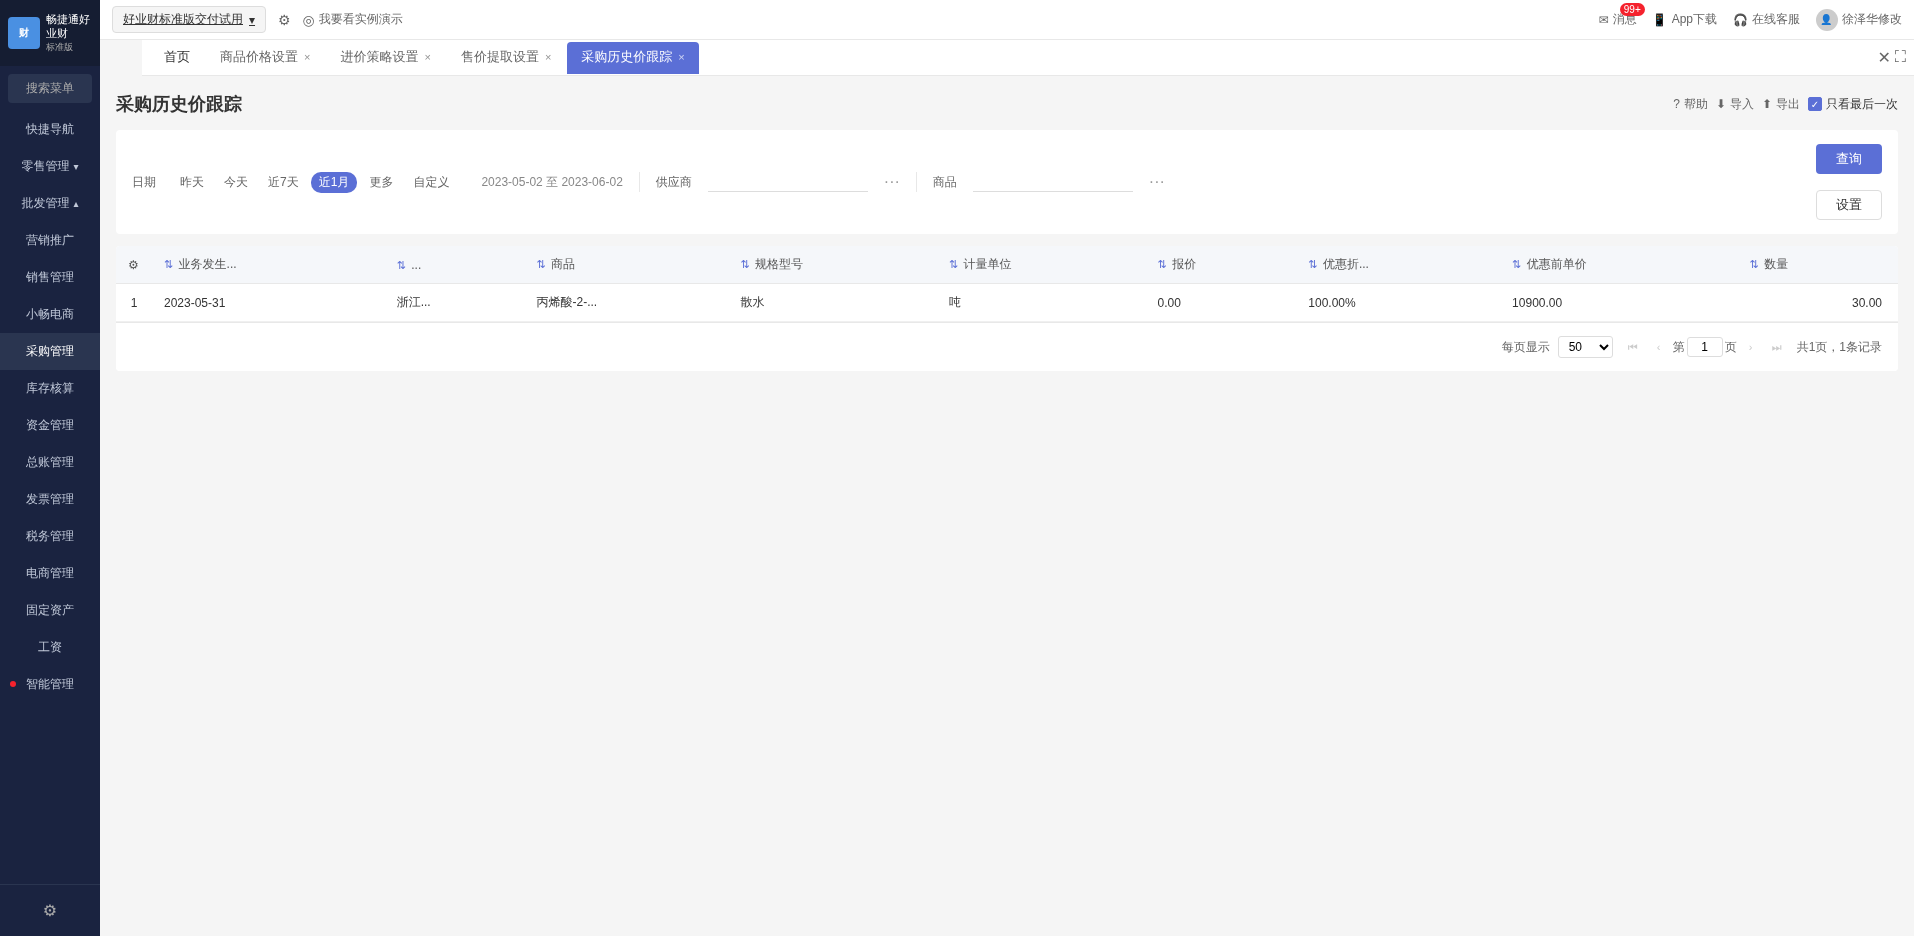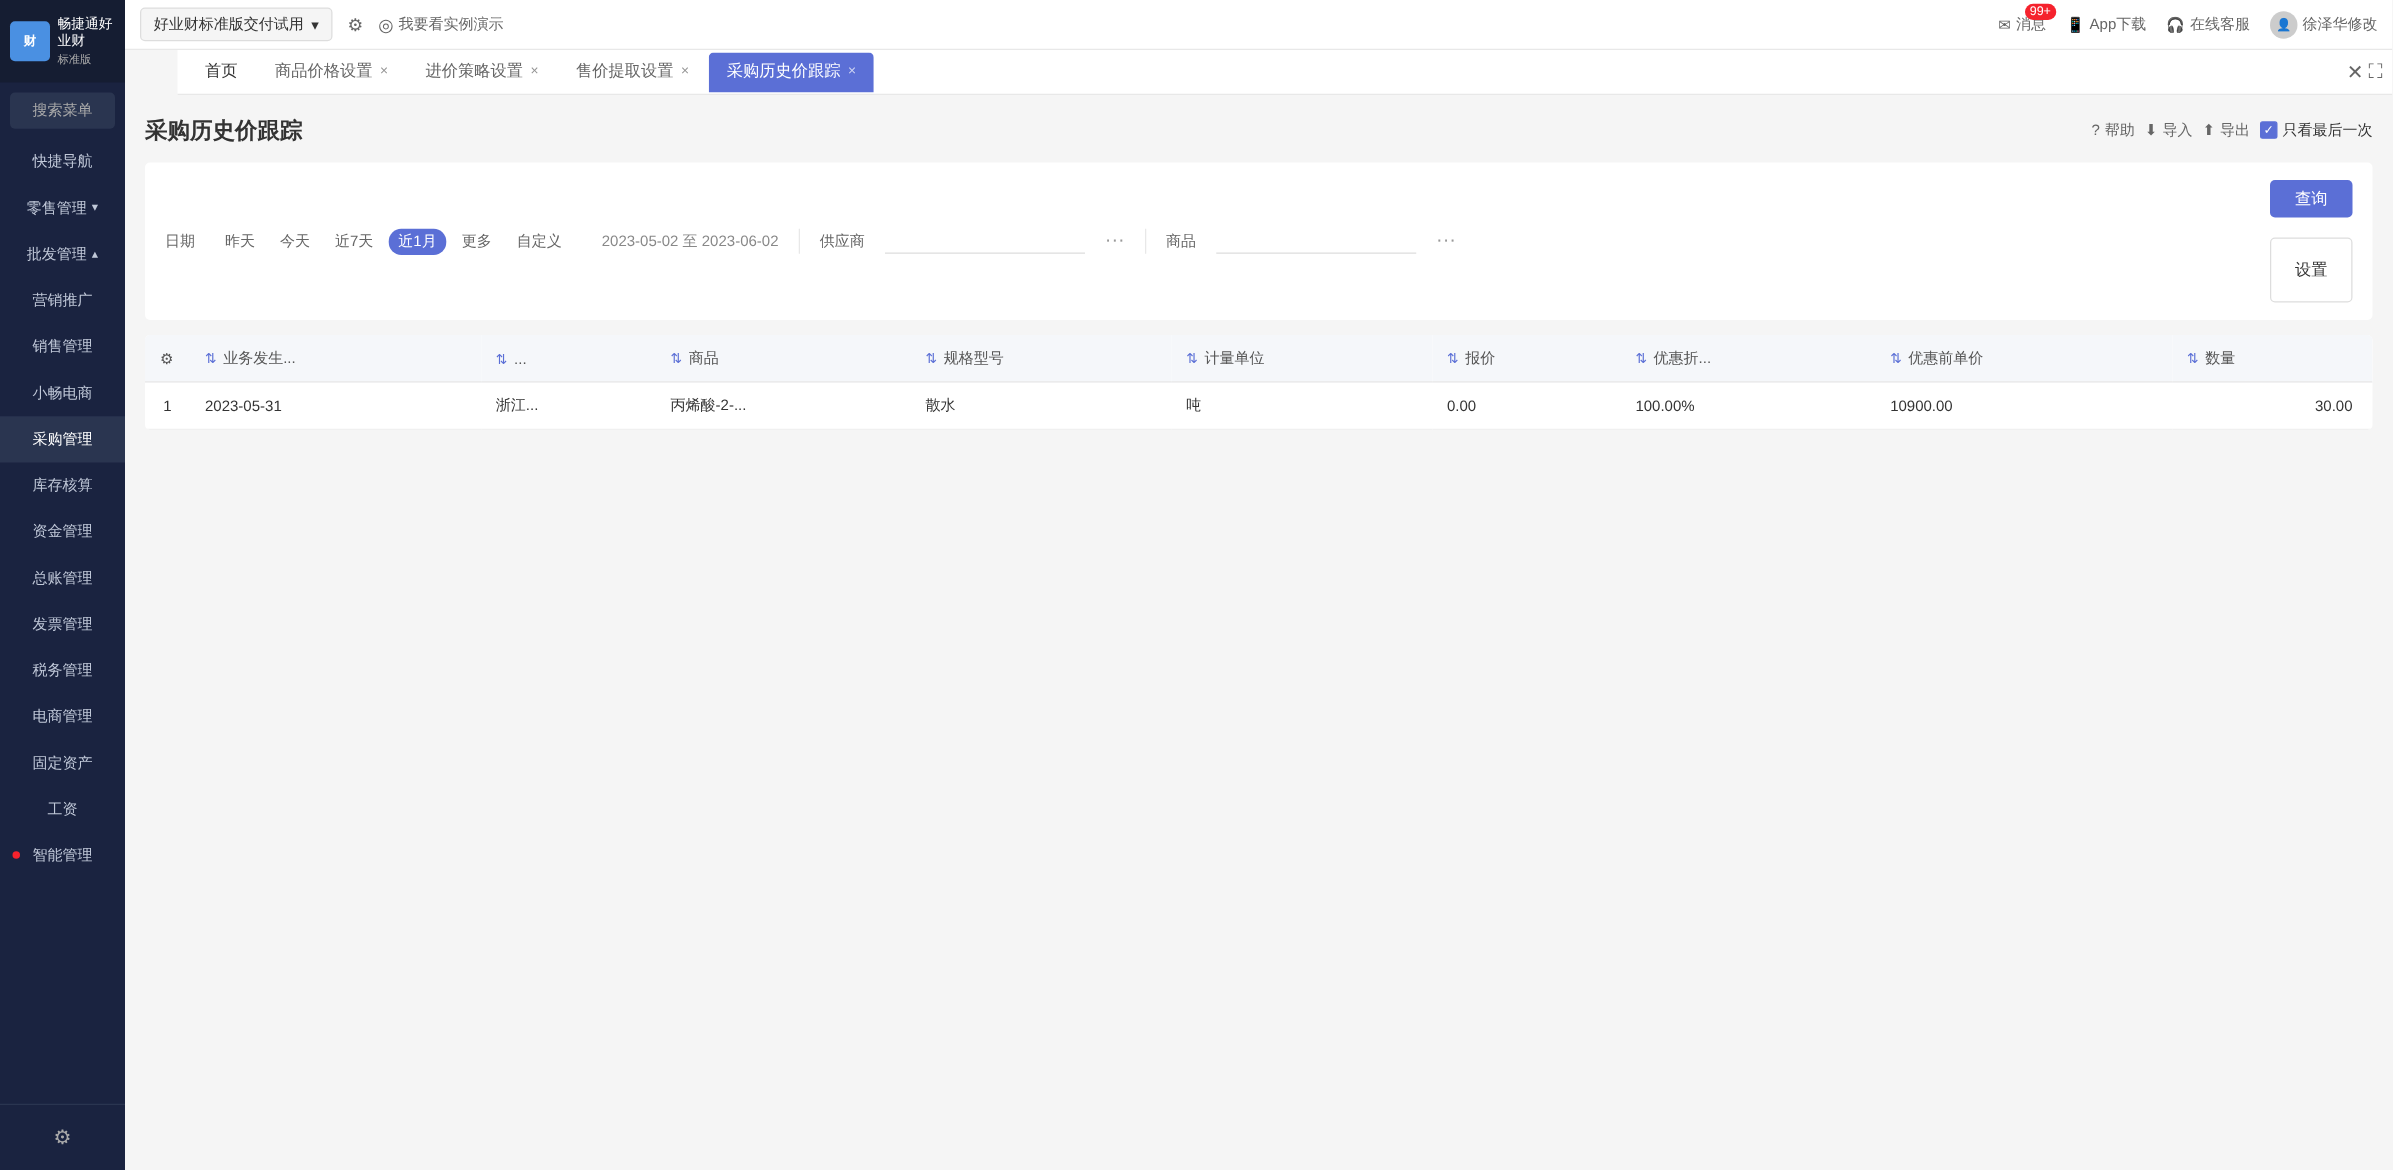--- a/index.html
+++ b/index.html
@@ -18,21 +18,21 @@
     .sidebar-nav-item .arrow { font-size: 10px; }
     .sidebar-nav-item.has-dot::before { content: ''; width: 6px; height: 6px; background: #f5222d; border-radius: 50%; position: absolute; left: 10px; top: 50%; transform: translateY(-50%); }
     .sidebar-bottom { margin-top: auto; padding: 8px; border-top: 1px solid #2a3550; }
     .sidebar-gear { text-align: center; cursor: pointer; color: #aaa; font-size: 16px; padding: 8px; }
 
     
     .main { flex: 1; display: flex; flex-direction: column; overflow: hidden; }
 
     
     .topbar { height: 40px; background: #fff; border-bottom: 1px solid #e8e8e8; display: flex; align-items: center; padding: 0 12px; gap: 12px; flex-shrink: 0; }
-    .topbar-selector { display: flex; align-items: center; gap: 6px; background: #f5f5f5; border: 1px solid #ddd; border-radius: 4px; padding: 4px 10px; cursor: pointer; font-size: 12px; }
+    .topbar-selector { display: flex; align-items: center; gap: 6px; background: #f5f5f5; border: 1px solid #ddd; border-radius: 4px; padding: 4px 10px; cursor: pointer; font-size: 12px; text-decoration: underline; }
     .topbar-selector-text { color: #333; }
     .topbar-config-icon { color: #666; cursor: pointer; font-size: 14px; }
     .topbar-demo { display: flex; align-items: center; gap: 4px; color: #666; font-size: 12px; cursor: pointer; }
     .topbar-demo-icon { font-size: 14px; }
     .topbar-right { margin-left: auto; display: flex; align-items: center; gap: 16px; }
     .topbar-right-item { display: flex; align-items: center; gap: 4px; color: #666; font-size: 12px; cursor: pointer; position: relative; }
     .badge { background: #f5222d; color: white; font-size: 10px; padding: 1px 4px; border-radius: 8px; position: absolute; top: -8px; right: -8px; }
     .topbar-user { display: flex; align-items: center; gap: 4px; color: #666; font-size: 12px; }
     .user-avatar { width: 22px; height: 22px; background: #ccc; border-radius: 50%; display: flex; align-items: center; justify-content: center; font-size: 10px; }
 
@@ -62,21 +62,21 @@
     .filter-row { display: flex; align-items: center; gap: 16px; }
     .filter-label { font-size: 12px; color: #666; flex-shrink: 0; }
     .date-btns { display: flex; align-items: center; gap: 4px; }
     .date-btn { padding: 2px 8px; font-size: 12px; color: #666; cursor: pointer; border-radius: 10px; }
     .date-btn.active { background: #5b6fd6; color: #fff; }
     .date-range-text { font-size: 12px; color: #888; margin-left: 8px; }
     .filter-divider { width: 1px; height: 20px; background: #e8e8e8; }
     .filter-input { border: none; border-bottom: 1px solid #ddd; padding: 2px 4px; font-size: 12px; outline: none; width: 160px; }
     .filter-dots { color: #999; font-size: 16px; cursor: pointer; }
     .query-btn { background: #5b6fd6; color: white; border: none; padding: 6px 20px; border-radius: 4px; font-size: 13px; cursor: pointer; }
-    .settings-btn { background: white; color: #333; border: 1px solid #ddd; padding: 16px 16px; border-radius: 4px; font-size: 13px; cursor: pointer; }
+    .settings-btn { background: white; color: #333; border: 1px solid #ddd; padding: 5px 16px; border-radius: 4px; font-size: 13px; cursor: pointer; }
     .filter-actions { display: flex; flex-direction: column; gap: 16px; margin-left: auto; }
 
     
     .table-container { background: #fff; border-radius: 4px; overflow: hidden; }
     .data-table { width: 100%; border-collapse: collapse; font-size: 12px; }
     .data-table th { background: #f5f7fa; padding: 10px 12px; text-align: left; color: #555; font-weight: normal; border-bottom: 1px solid #e8e8e8; white-space: nowrap; }
     .data-table td { padding: 10px 12px; border-bottom: 1px solid #f0f0f0; color: #333; white-space: nowrap; }
     .data-table td.center { text-align: center; }
     .data-table td.right { text-align: right; }
     .th-icon { color: #5b6fd6; margin-right: 2px; font-size: 11px; }
@@ -330,15 +330,33 @@
             <td>散水</td>
             <td>吨</td>
             <td>0.00</td>
             <td>100.00%</td>
             <td>10900.00</td>
             <td class="right" style="padding-right:16px;">30.00</td>
           </tr>
         </tbody>
       </table>
 
+      <div class="pagination">
+        <span class="page-size-label">每页显示</span>
+        <select class="page-size-dropdown">
+          <option>50</option>
+          <option>100</option>
+          <option>200</option>
+        </select>
+        <div class="page-nav">
+          <span class="page-btn disabled">⏮</span>
+          <span class="page-btn disabled">‹</span>
+          <span>第</span>
+          <input class="page-input" type="text" value="1" style="">
+          <span>页</span>
+          <span class="page-btn disabled">›</span>
+          <span class="page-btn disabled">⏭</span>
+        </div>
+        <span class="page-info">共1页，1条记录</span>
+      </div>
     </div>
   </div>
 </div>
 
 </body></html>

